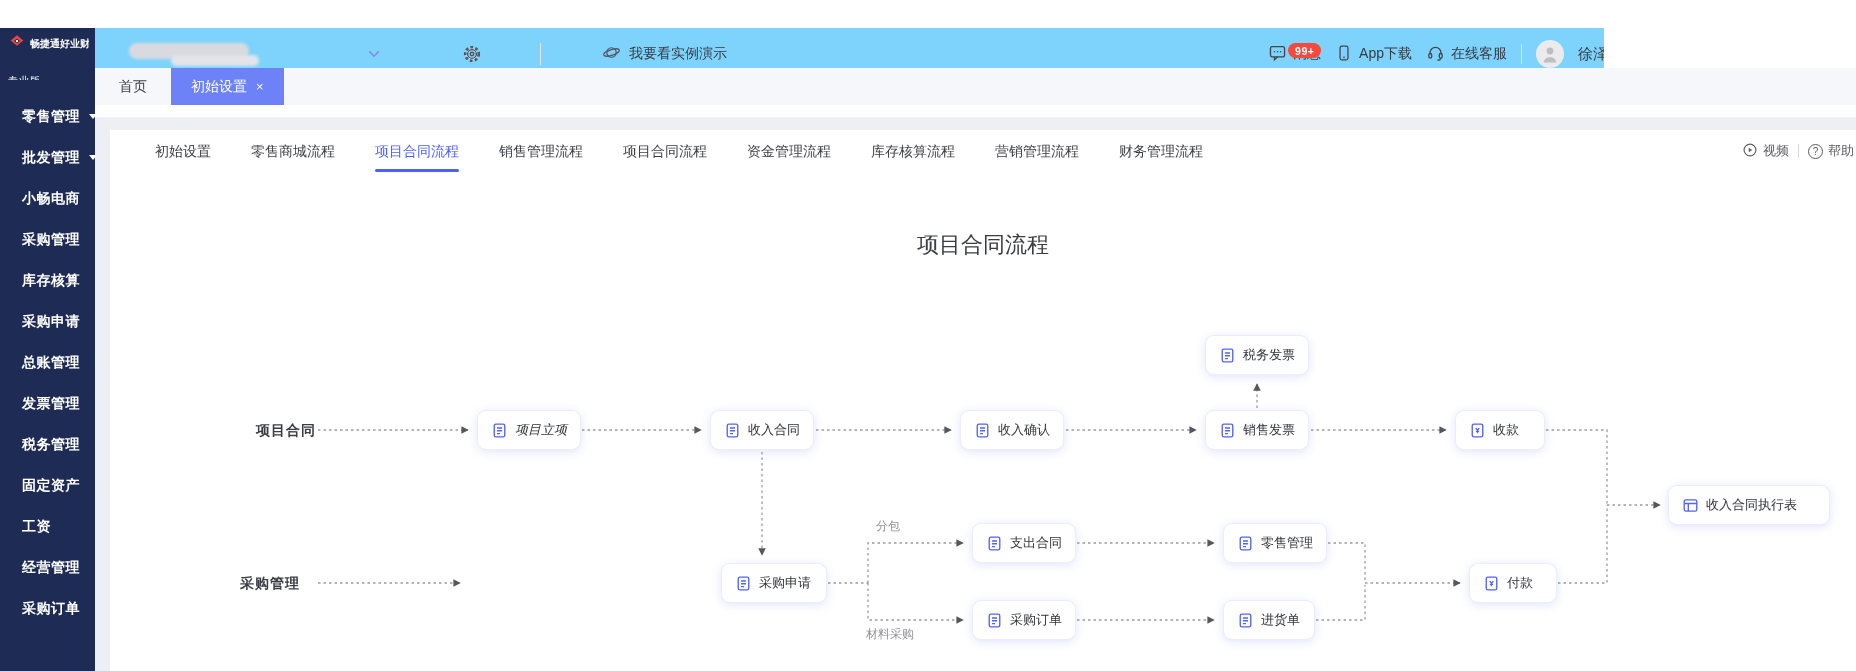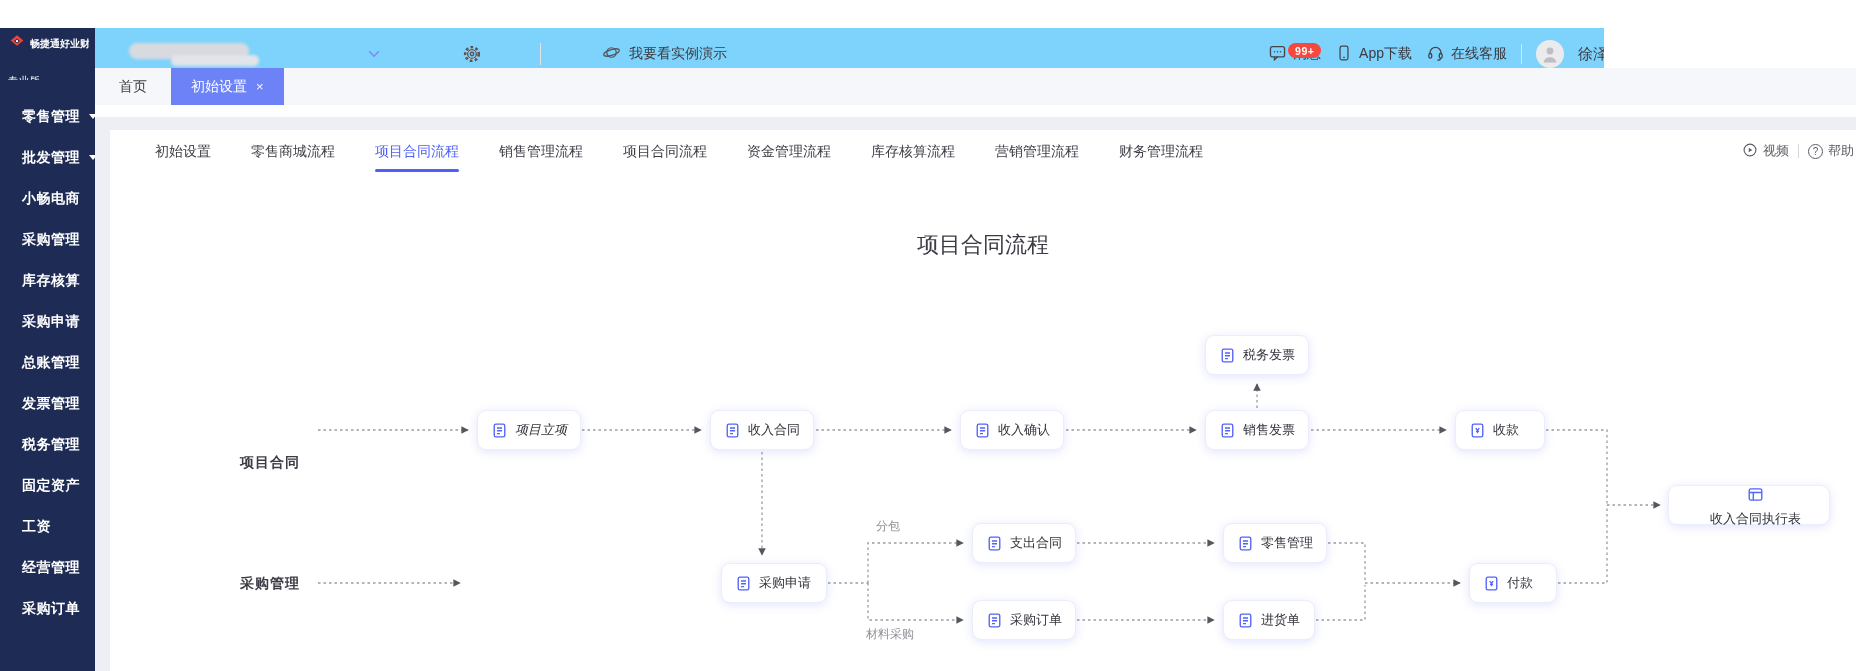--- a/index.html
+++ b/index.html
@@ -51,21 +51,21 @@
   .help-item{display:flex;align-items:center;gap:5px;cursor:pointer;white-space:nowrap;}
   .help-sep{width:1px;height:14px;background:#d8d8dc;}
   .qmark{width:15px;height:15px;border:1.2px solid #5c5d64;border-radius:50%;font-size:10px;display:flex;align-items:center;justify-content:center;box-sizing:border-box;}
 
   
   .flow-area{position:absolute;inset:0;pointer-events:none;}
   .flow-title{position:absolute;left:0;top:100px;width:100%;text-align:center;margin:0;font-size:22px;font-weight:500;color:#3b3c45;}
   .connectors{position:absolute;left:0;top:0;}
   .c{fill:none;stroke:#9a9ba3;stroke-width:1.3;stroke-dasharray:2.5 3;}
   .flow-label{position:absolute;font-size:14px;font-weight:600;color:#3b3c45;letter-spacing:1px;}
-  .flow-label.row1{left:130px;top:292px;margin-top:32px;}
+  .flow-label.row1{left:146px;top:292px;}
   .flow-label.row2{left:130px;top:445px;}
   .branch-label{position:absolute;font-size:12px;color:#909098;}
   .branch-label.t{left:766px;top:388px;}
   .branch-label.b{left:756px;top:496px;}
   .flow-node{position:absolute;height:40px;box-sizing:border-box;border:1px solid #ebedfb;border-radius:9px;background:#fff;
     box-shadow:0 2px 10px rgba(93,107,248,.18);display:flex;align-items:center;gap:7px;padding-left:13px;
     font-size:13px;color:#33343c;cursor:pointer;pointer-events:auto;white-space:nowrap;}
   .node-icon{display:flex;align-items:center;color:#5463f8;}
 </style>
 </head>
@@ -333,21 +333,21 @@
             </div>
             <div class="flow-node" style="left: 1095px; top: 205px; width: 104px;">
               <span class="node-icon">
                 <svg width="17" height="17" viewBox="0 0 20 20" fill="none" stroke="currentColor" stroke-width="1.6">
                   <rect x="3.8" y="2.5" width="12.4" height="15" rx="2"></rect>
                   <path d="M7 7h6M7 10.3h6M7 13.6h3.6"></path>
                 </svg>
               </span>
               <span>税务发票</span>
             </div>
-            <div class="flow-node" style="left: 1558px; top: 355px; width: 162px; flex-direction: column;">
+            <div class="flow-node" style="left: 1558px; top: 355px; width: 162px;">
               <span class="node-icon">
                 <svg width="17" height="17" viewBox="0 0 20 20" fill="none" stroke="currentColor" stroke-width="1.6">
                   <rect x="2.6" y="3.4" width="14.8" height="13.2" rx="2"></rect>
                   <path d="M2.6 7.6h14.8M7.4 7.6v9"></path>
                 </svg>
               </span>
               <span>收入合同执行表</span>
             </div>
             <div class="flow-node" style="left: 611px; top: 433px; width: 106px;">
               <span class="node-icon">

